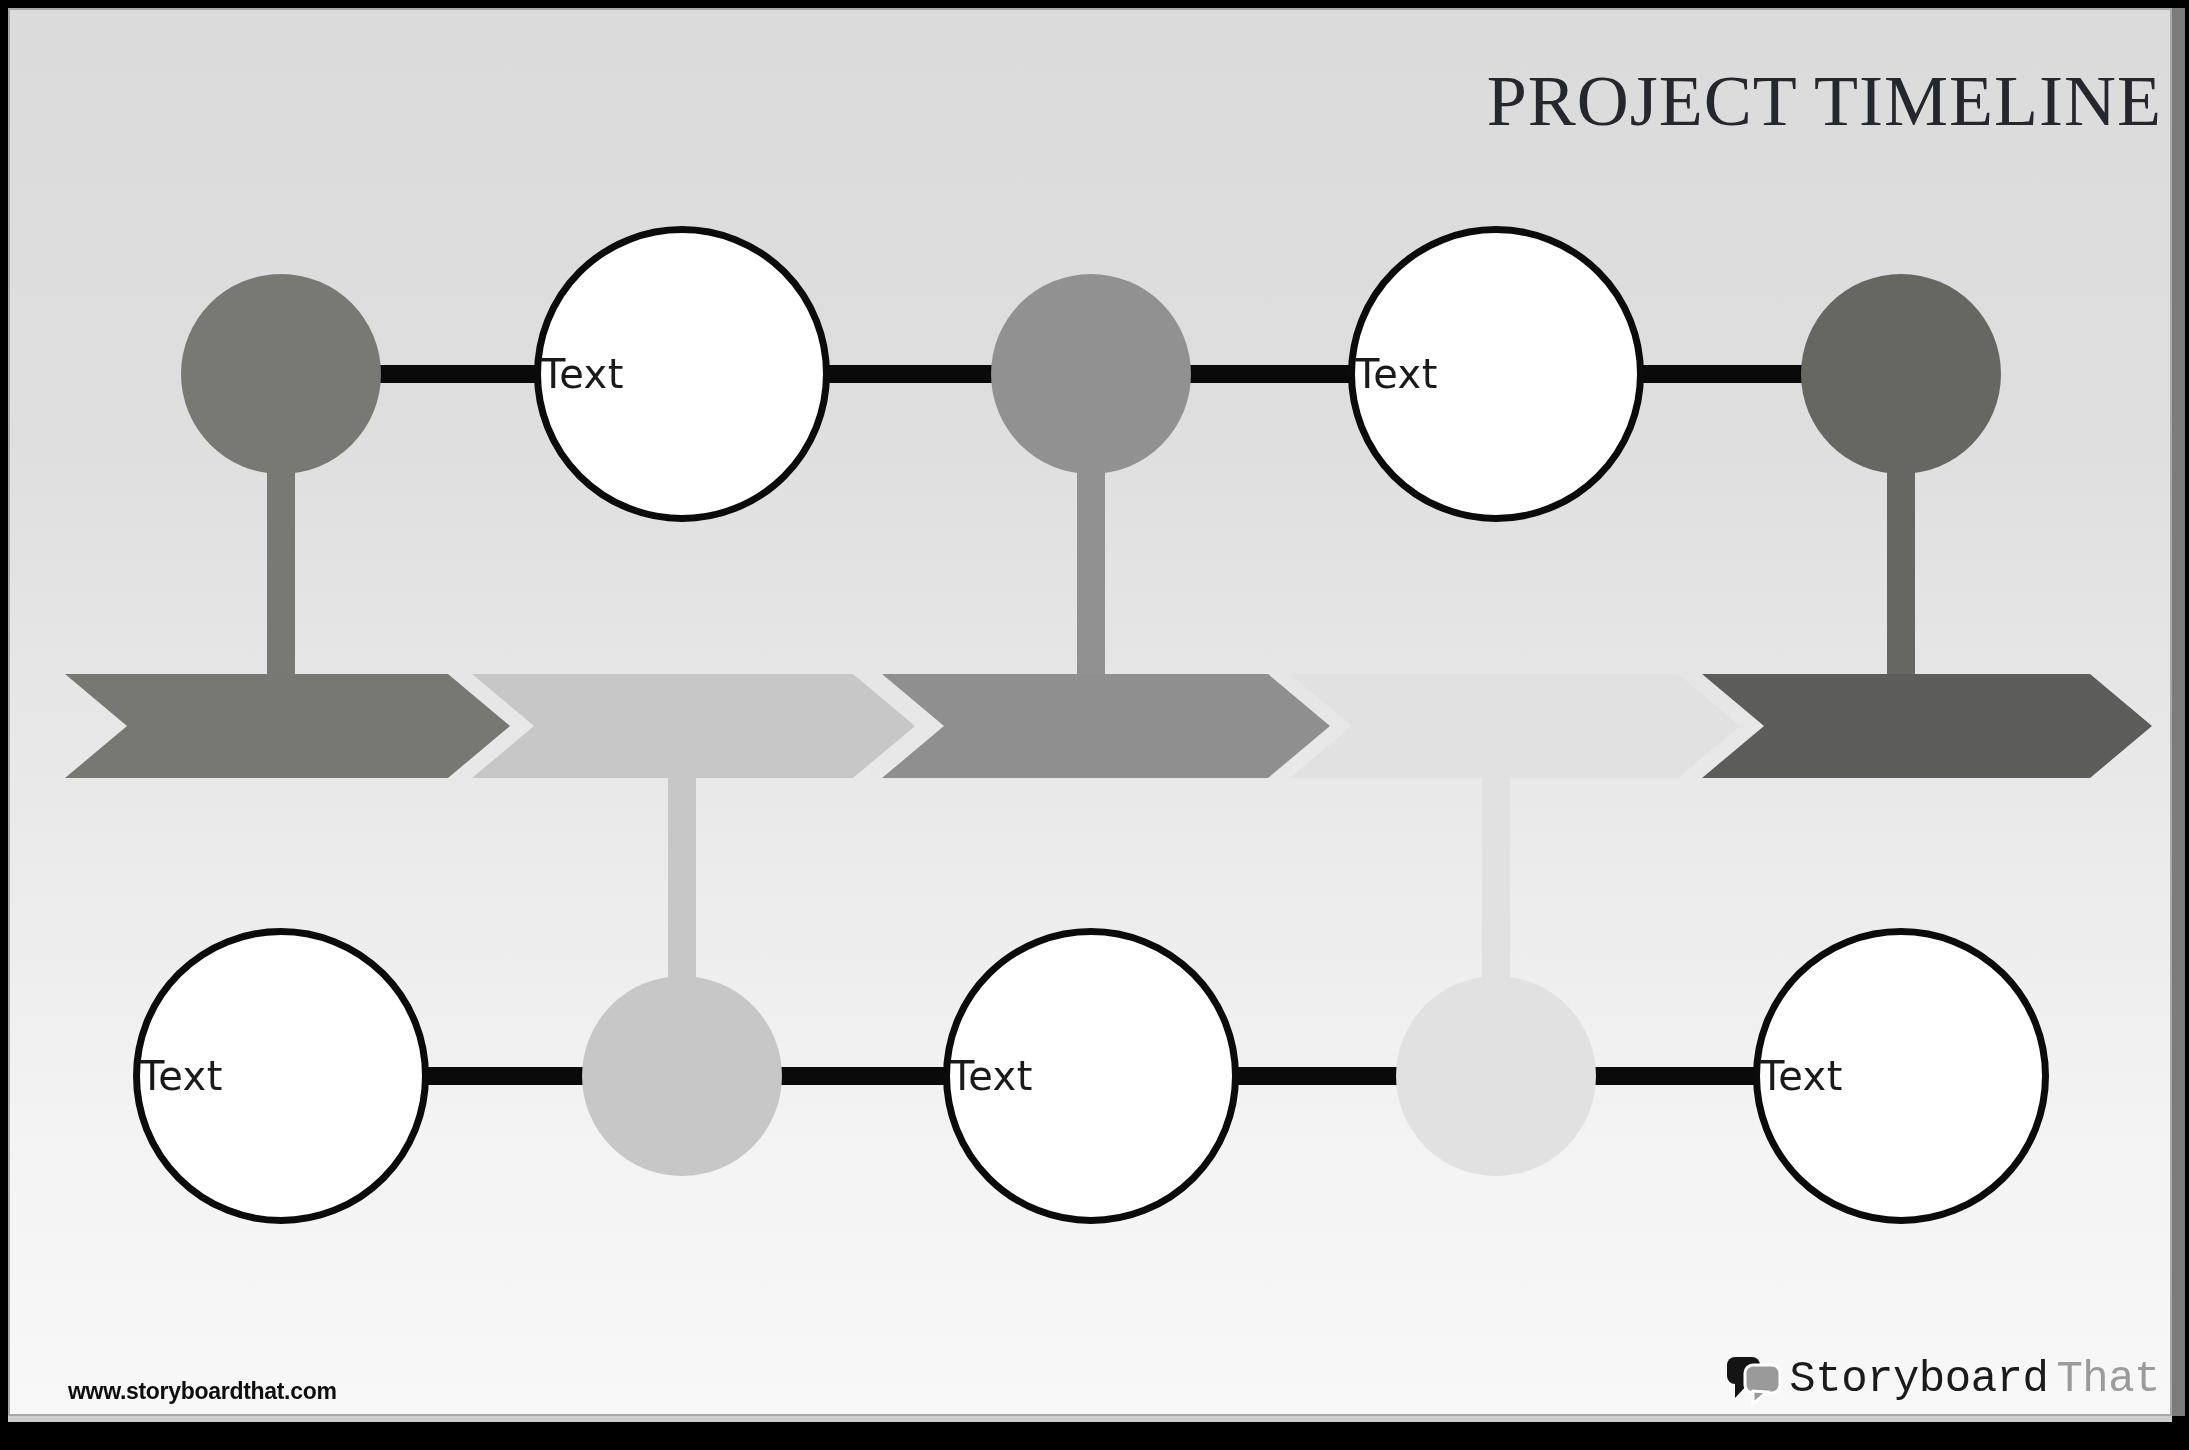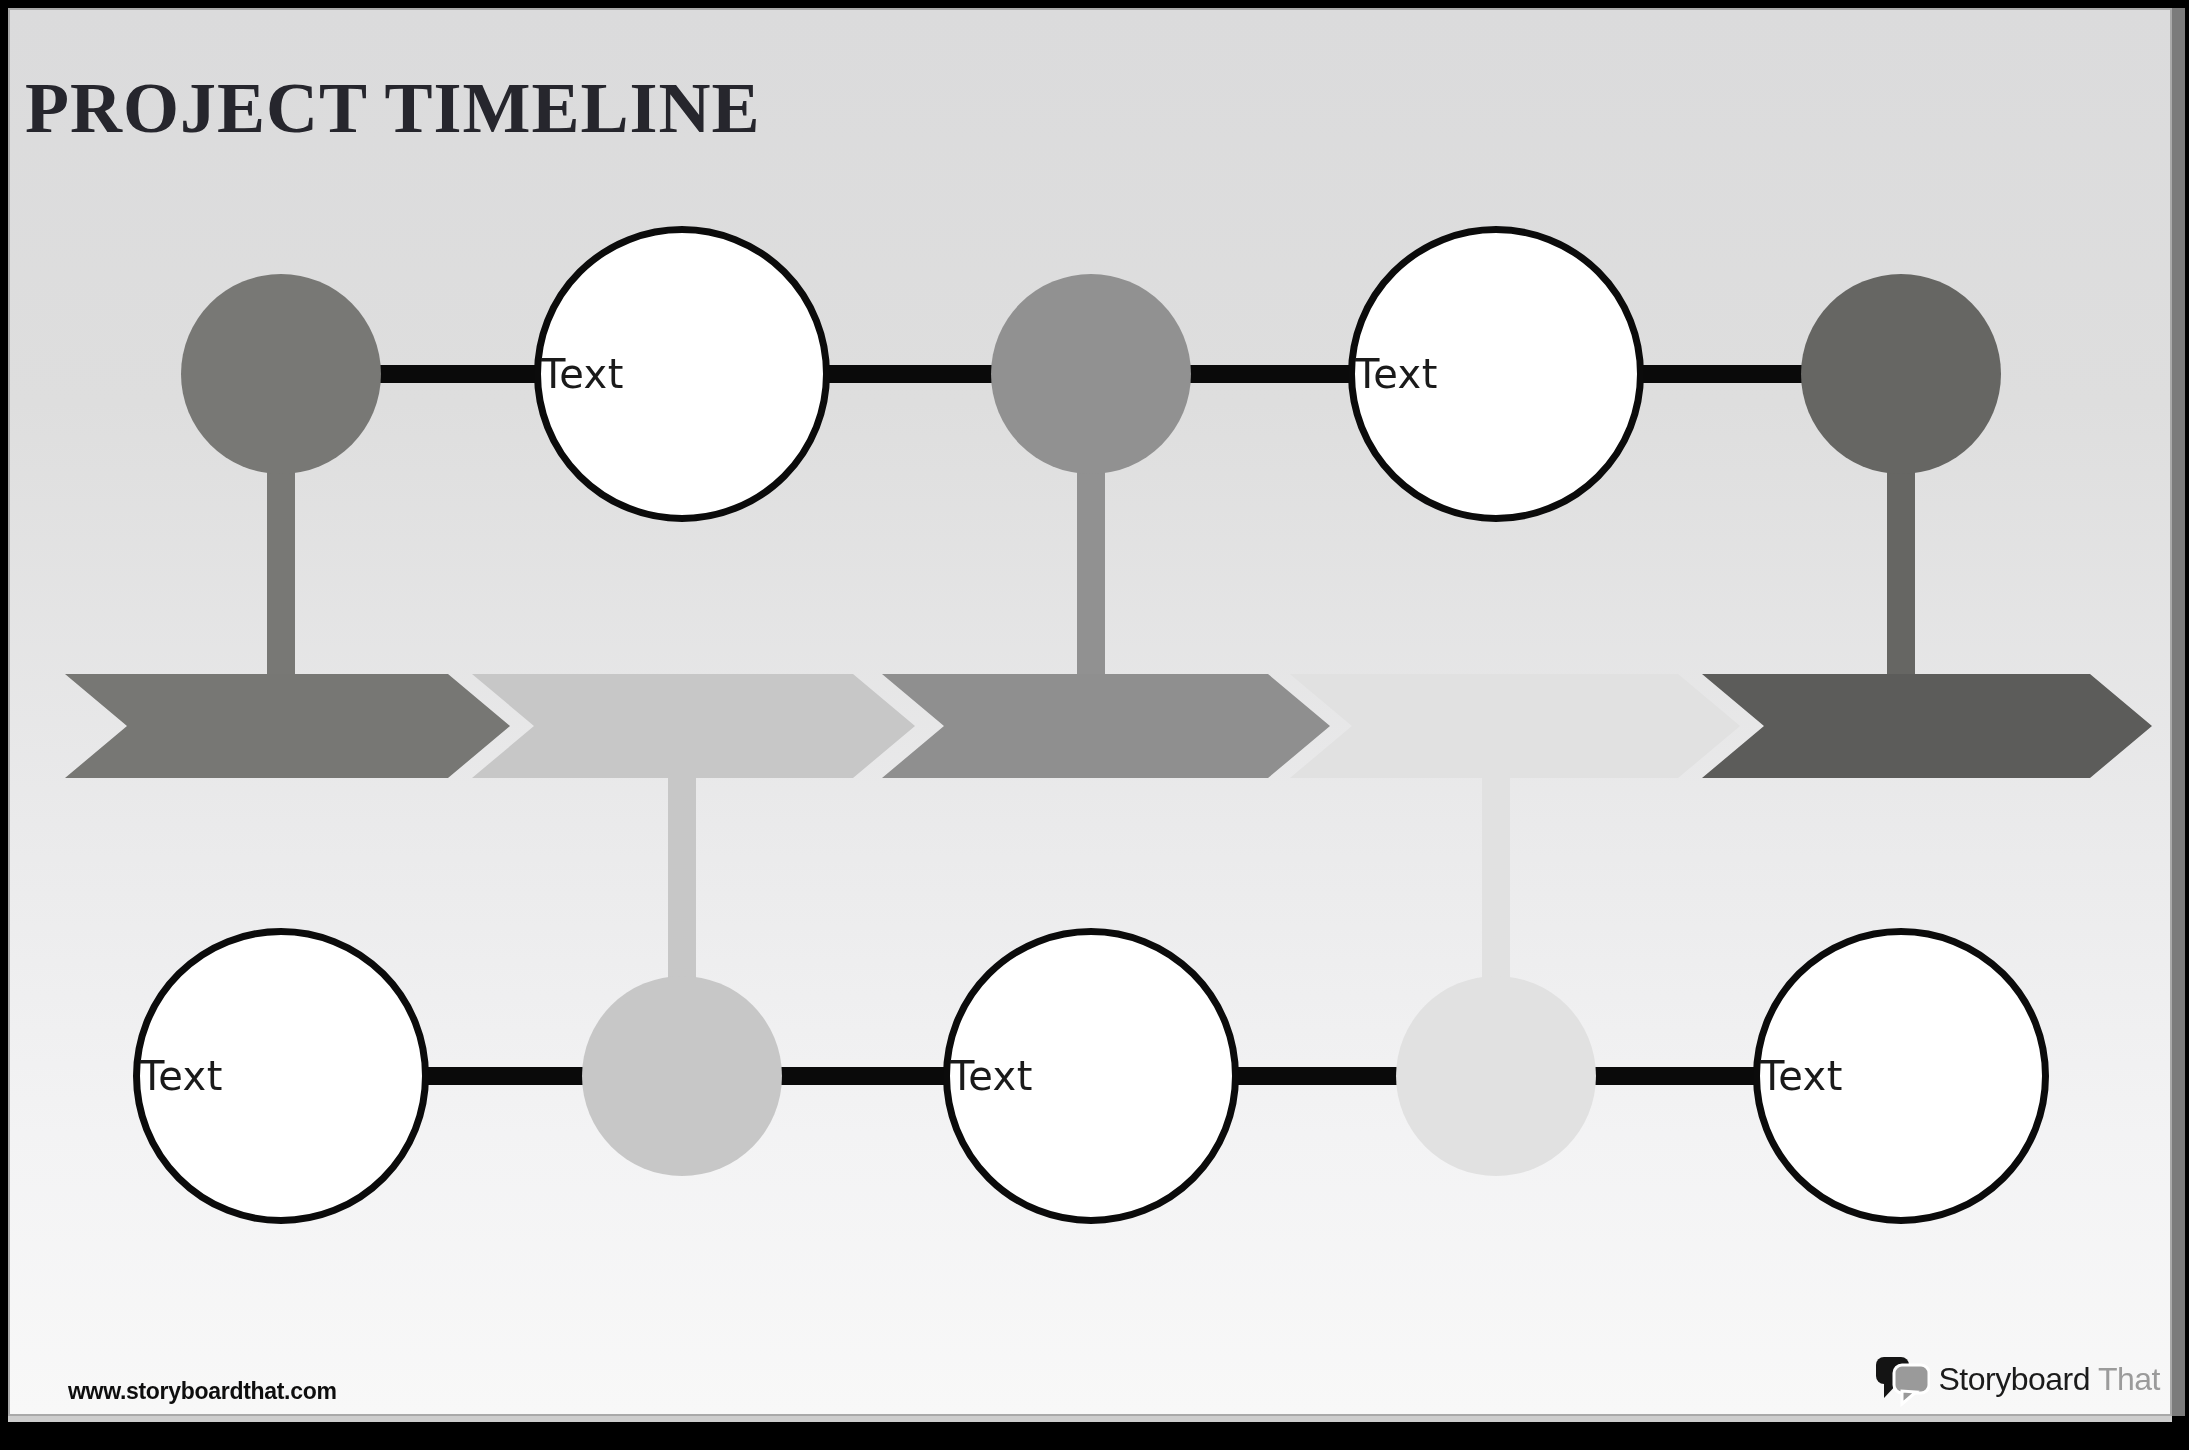--- a/index.html
+++ b/index.html
@@ -13,23 +13,23 @@
     position: absolute;
     left: 8px; top: 8px;
     width: 2160px; height: 1404px;
     border: 2px solid #a9a9a9;
     box-shadow: 13px 0 0 #7b7b7b, 0 6px 0 #cdcdcd;
     background: linear-gradient(180deg, #dbdbdc 0%, #dedede 28%, #eaeaeb 58%, #f3f3f4 80%, #f8f8f8 100%);
     overflow: hidden;
   }
   .title {
     position: absolute; left: 0; right: 0; top: 42px;
-    margin: 15px; text-align: left;
+    margin: 8px; text-align: right;
     font-family: "Liberation Serif", serif;
-    font-weight: 700; font-size: 72px; line-height: 1.15;
+    font-weight: 400; font-size: 72px; line-height: 1.15;
     letter-spacing: 1px; color: #26262d;
   }
   .connector {
     position: absolute; height: 18px; z-index: 3;
   }
   .stem {
     position: absolute; width: 28px; z-index: 1;
   }
   .chevron-band {
     position: absolute; left: 0; top: 664px;
@@ -57,21 +57,21 @@
   .site-url {
     position: absolute; left: 18px; top: 1368px;
     font-weight: 700; font-size: 23px; letter-spacing: -0.3px;
     color: #0e0e0e; z-index: 6; margin-left: 40px;
   }
   .brand {
     position: absolute; right: 10px; top: 1338px;
     height: 62px; display: flex; align-items: center; gap: 8px;
     z-index: 6;
   }
-  .brand .word { font-family: Liberation Sans, sans-serif; font-size: 32px; letter-spacing: -0.5px; }
+  .brand .word { font-family: Liberation Mono, monospace; font-size: 44px; letter-spacing: -0.5px; }
 </style>
 </head>
 <body>
 
 <div class="page">
 
   <h1 class="title">PROJECT TIMELINE</h1>
 
   <div class="stem" style="left: 257px; top: 440px; height: 250px; background: rgb(120, 120, 117);"></div>
   <div class="stem" style="left: 1067px; top: 440px; height: 250px; background: rgb(145, 145, 145);"></div>

